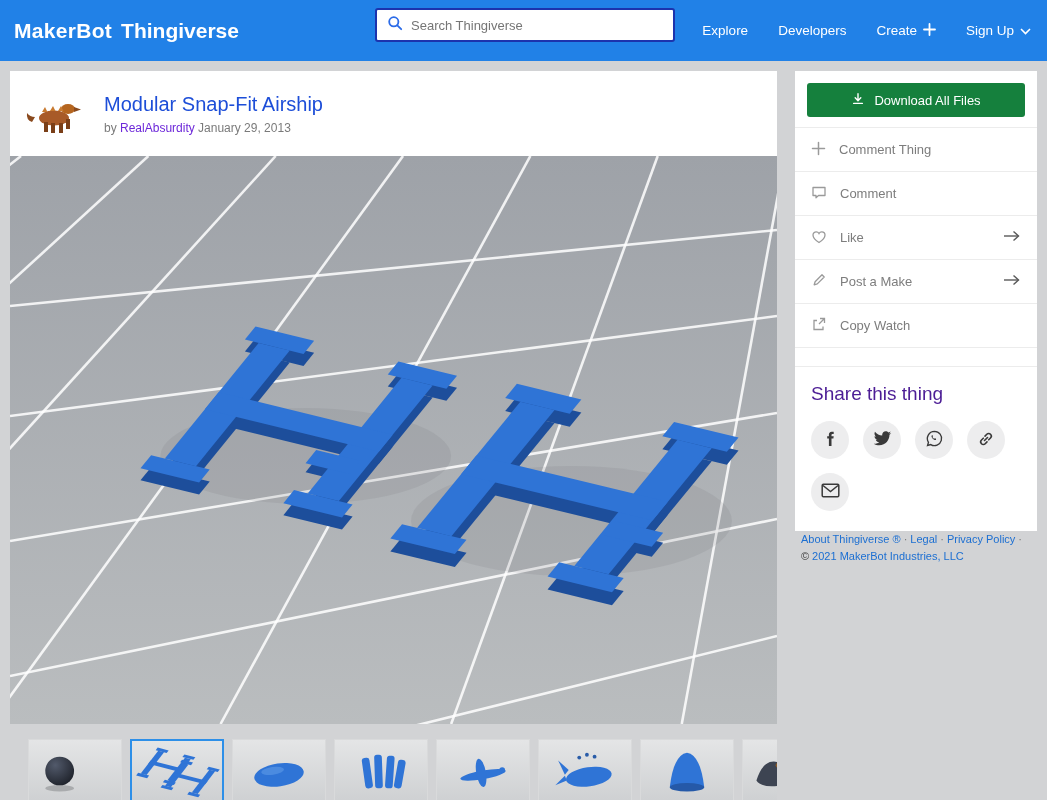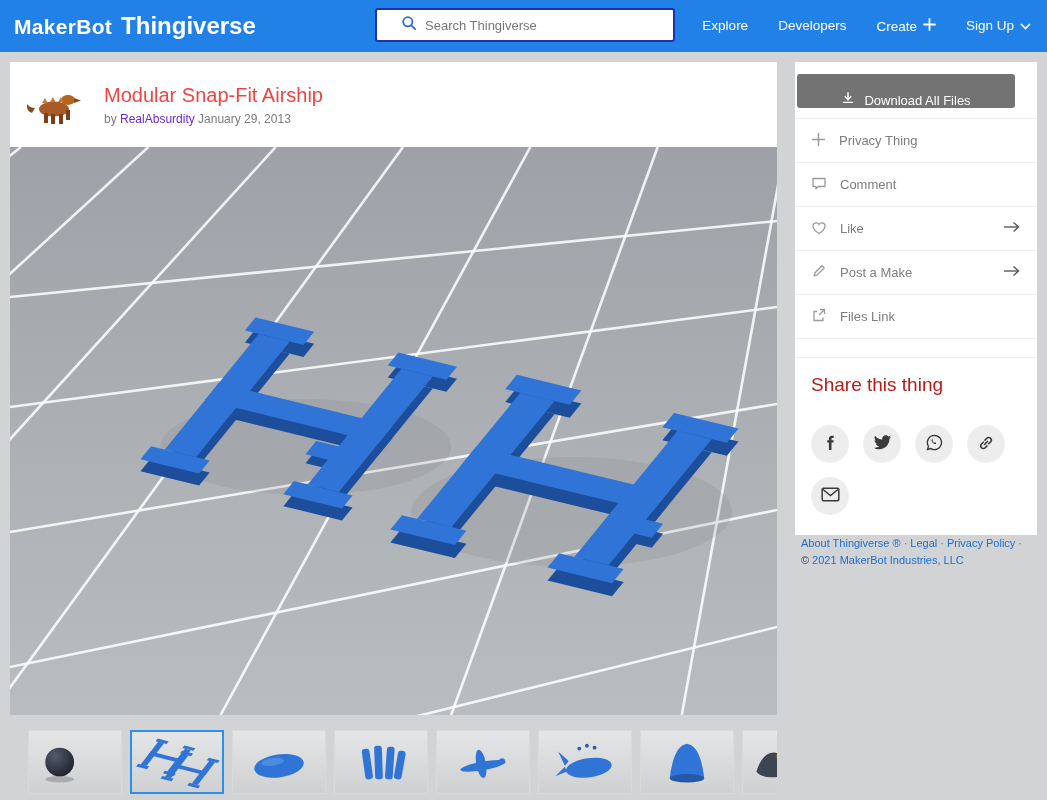--- a/index.html
+++ b/index.html
@@ -4,77 +4,77 @@
 <style>
   * { margin:0; padding:0; box-sizing:border-box; }
   html,body { width:1047px; height:800px; }
   body {
     background:#d2d3d5;
     font-family:"Liberation Sans", sans-serif;
     overflow:hidden;
   }
   
   .navbar {
-    position:relative; height:52px; background:#2181e7;
+    position:relative; height:61px; background:#2181e7;
     display:flex; align-items:center; color:#fff;
   }
   .logo { display:flex; gap:9px; align-items:baseline; margin-left:14px; cursor:pointer; }
   .logo-mb { font-weight:700; font-size:21px; letter-spacing:.3px; }
-  .logo-tv { font-weight:700; font-size:24px; }
+  .logo-tv { font-weight:700; font-size:21px; }
   .searchbox {
     position:absolute; left:375px; top:8px; width:300px; height:34px;
     background:#fff; border:2px solid #1c33ad; border-radius:3px;
-    display:flex; align-items:center; gap:8px; padding:0 24px;
+    display:flex; align-items:center; gap:8px; padding:0 10px;
   }
   .searchbox input {
     border:none; outline:none; flex:1; font-size:13px; color:#222;
     font-family:"Liberation Sans", sans-serif; background:transparent;
   }
   .navlinks { margin-left:auto; margin-right:16px; display:flex; gap:30px; align-items:flex-start; font-size:13.5px; }
   .navlinks a { color:#fff; text-decoration:none; display:flex; align-items:center; gap:6px; cursor:pointer; }
   
   .main { display:flex; gap:18px; padding:10px 10px 0 10px; }
   .leftcol { width:767px; }
   
   .head-card { background:#fff; height:85px; display:flex; align-items:center; padding:0 14px; gap:18px; }
   .avatar { width:62px; height:52px; cursor:pointer; flex:0 0 auto; }
-  .title { font-size:20px; color:#ef4444; font-weight:400; }
+  .title { font-size:20px; color:#1d4ed8; font-weight:400; }
   .byline { font-size:12px; color:#7a7a7a; margin-top:5px; }
   .byline a { color:#6d28d9; text-decoration:none; cursor:pointer; }
   
   .viewer { height:568px; cursor:grab; line-height:0; }
   .viewer svg { display:block; }
   
   .thumbs { margin-top:15px; display:flex; gap:8px; padding-left:18px; overflow:hidden; width:767px; height:66px; }
   .thumb {
     flex:0 0 94px; width:94px; height:64px; padding:0;
     background:linear-gradient(#e4e5e6,#ced0d2);
     border:1px solid #d9dadb; cursor:pointer; line-height:0;
   }
   .thumb.selected { border:2px solid #2d8fe8; }
   .thumb svg { width:100%; height:100%; }
   
   .sidebar { width:242px; display:flex; flex-direction:column; }
   .side-card { background:#fff; padding:12px 0 20px 0; }
   .btn-primary {
-    display:flex; align-items:flex-end; justify-content:center; gap:9px;
-    width:calc(100% - 24px); margin:0 2px; height:34px;
-    background:#737373; color:#fff; border:none; border-radius:3px;
+    display:flex; align-items:center; justify-content:center; gap:9px;
+    width:calc(100% - 24px); margin:0 12px; height:34px;
+    background:#15803d; color:#fff; border:none; border-radius:3px;
     font-size:13px; font-family:"Liberation Sans",sans-serif; cursor:pointer;
   }
   .rows { margin-top:10px; border-bottom:1px solid #ececec; }
   .row {
     height:44px; display:flex; align-items:center; gap:13px;
     padding:0 16px; border-top:1px solid #ececec;
     color:#7d7d7d; font-size:13px; cursor:pointer;
   }
   .row .grow { flex:1; }
   .tip-wrap { margin-top:12px; }
   .share { border-top:1px solid #ececec; margin-top:18px; padding:16px 16px 0 16px; }
-  .share h2 { font-size:19px; color:#b91c1c; font-weight:400; margin-bottom:29px; }
+  .share h2 { font-size:19px; color:#4c1d95; font-weight:400; margin-bottom:16px; }
   .share-icons { display:flex; flex-wrap:wrap; gap:14px; width:200px; }
   .sicon {
     width:38px; height:38px; border-radius:50%; background:#ededee; border:none;
     display:flex; align-items:center; justify-content:center; cursor:pointer; color:#3c3c3c;
   }
   
   .footer { margin-top:0; padding:0 6px; font-size:11px; line-height:1.5; color:#555; }
   .footer a { color:#1c6fd2; text-decoration:none; cursor:pointer; }
   .footer .sep { color:#777; margin:0 3px; }
   .copy-sym { color:#444; margin-right:3px; }
@@ -305,21 +305,21 @@
             </svg>
         </span>
         <span>Download All Files</span>
       </button>
 
       <div class="rows">
         <div class="row">
           <span><svg width="15" height="15" viewBox="0 0 15 15">
                 <path d="M7.5 1.5v12M1.5 7.5h12" stroke="#9a9a9a" stroke-width="1.5" stroke-linecap="round"></path>
               </svg></span>
-          <span>Privacy Thing</span>
+          <span>Comment Thing</span>
         </div>
         <div class="row">
           <span><svg width="16" height="15" viewBox="0 0 16 15">
                 <path d="M2 2.5h12v8H7.5L5 12.8v-2.3H2z" fill="none" stroke="#9a9a9a" stroke-width="1.3" stroke-linejoin="round"></path>
               </svg></span>
           <span>Comment</span>
         </div>
         <div class="row">
           <span><svg width="16" height="15" viewBox="0 0 16 15">
                 <path d="M8 13.5C8 13.5 2 10 2 6.1 2 4.2 3.5 2.8 5.2 2.8 6.4 2.8 7.5 3.5 8 4.5 8.5 3.5 9.6 2.8 10.8 2.8 12.5 2.8 14 4.2 14 6.1 14 10 8 13.5 8 13.5Z" fill="none" stroke="#9a9a9a" stroke-width="1.3"></path>
@@ -340,21 +340,21 @@
           <span><svg width="18" height="12" viewBox="0 0 18 12">
                 <line x1="1" y1="6" x2="15.5" y2="6" stroke="#5a5a5a" stroke-width="1.4"></line>
                 <polyline points="10.5,1.5 15.5,6 10.5,10.5" fill="none" stroke="#5a5a5a" stroke-width="1.4"></polyline>
               </svg></span>
         </div>
         <div class="row">
           <span><svg width="16" height="16" viewBox="0 0 16 16">
                 <path d="M6 4.5H3v9h9v-3" fill="none" stroke="#9a9a9a" stroke-width="1.3"></path>
                 <path d="M9 2.5h4.5V7M13.5 2.5 8 8" fill="none" stroke="#9a9a9a" stroke-width="1.3"></path>
               </svg></span>
-          <span>Files Link</span>
+          <span>Copy Watch</span>
         </div>
       </div>
 
 
       <div class="share">
         <h2>Share this thing</h2>
         <div class="share-icons">
           <button class="sicon">
             <span><svg width="18" height="18" viewBox="0 0 18 18">
                   <path d="M10.5 6.2V4.8c0-.6.4-.8.8-.8h1.4V1.8h-2c-2 0-2.8 1.4-2.8 2.8v1.6H6.2v2.3h1.7V16h2.6V8.5h1.9l.3-2.3z" fill="#3a3a3a"></path>

